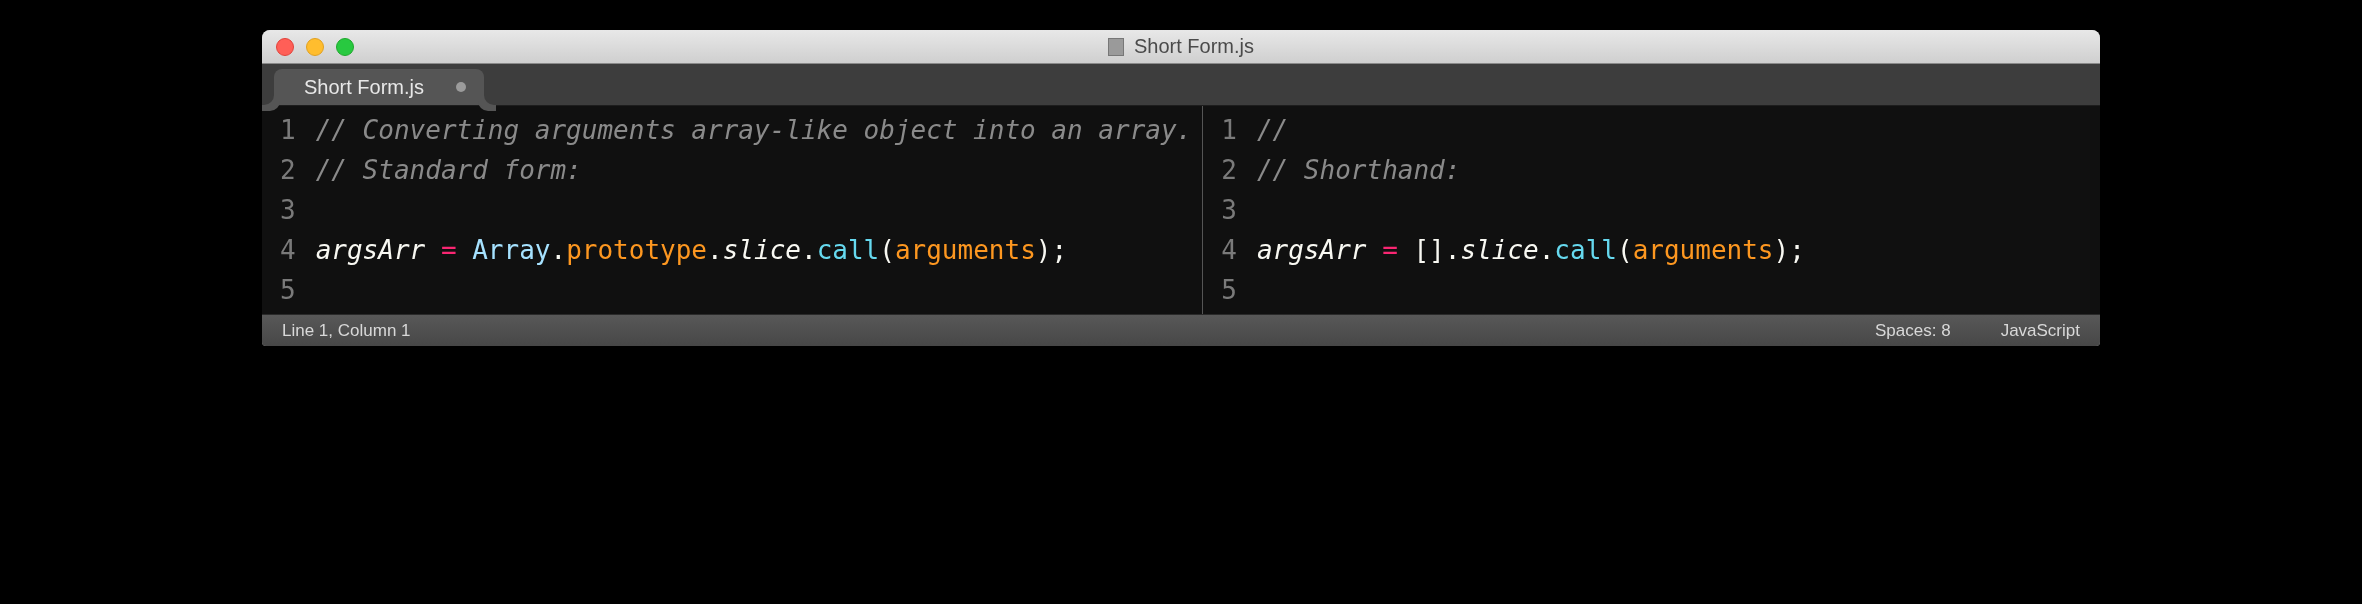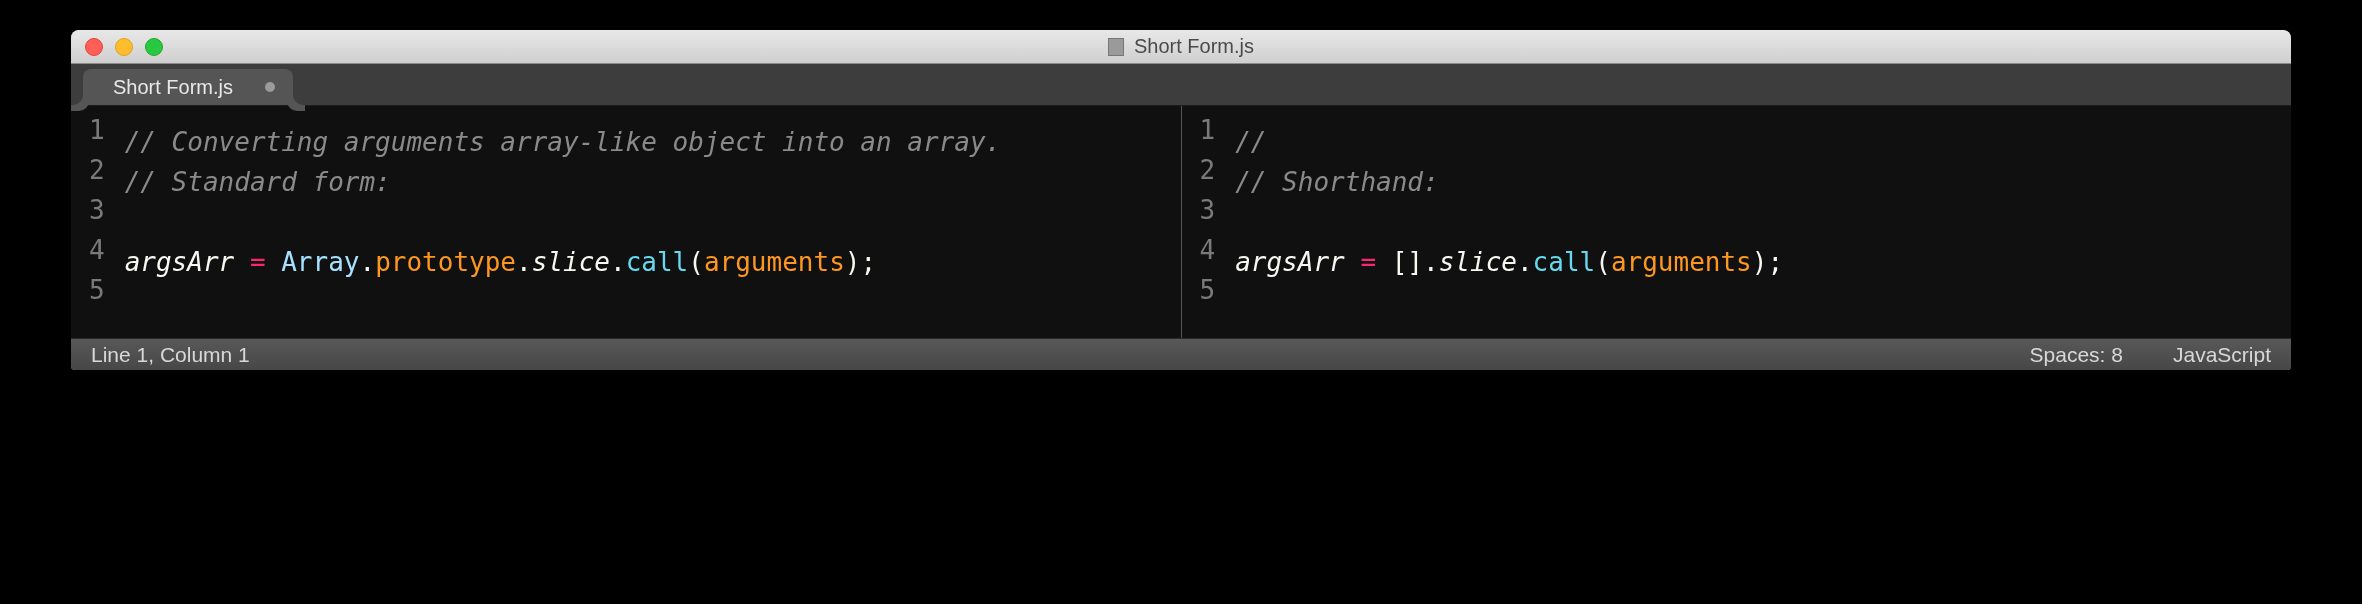--- a/index.html
+++ b/index.html
@@ -7,21 +7,21 @@
       background: #000;
       font-family: -apple-system, "Helvetica Neue", Arial, sans-serif;
       width: 2362px;
       height: 604px;
       display: flex;
       align-items: flex-start;
       justify-content: center;
       padding-top: 30px;
     }
     .window {
-      width: 2220px;
+      width: 1838px;
       background: #a3a3a3;
       border-radius: 8px 8px 4px 4px;
       overflow: hidden;
       box-shadow: 0 10px 40px rgba(0,0,0,0.6);
     }
     .titlebar {
       height: 34px;
       background: linear-gradient(#e8e8e8, #cfcfcf);
       display: flex;
       align-items: center;
@@ -112,39 +112,39 @@
     }
     .pane + .pane { border-left: 1px solid #555; }
     .gutter {
       background: #101010;
       color: #7a7a7a;
       text-align: right;
       padding: 4px 10px 4px 18px;
       user-select: none;
     }
     .code {
-      padding: 16px 10px;
+      padding: 4px 10px;
       white-space: pre;
       color: #f8f8f2;
     }
     .tok-comment { color: #8a8a8a; font-style: italic; }
     .tok-ident   { color: #f8f8f2; font-style: italic; }
     .tok-op      { color: #f92672; }
     .tok-class   { color: #a6e2ff; }
     .tok-prop    { color: #fd9720; }
     .tok-func    { color: #66d9ef; margin-top: 44px; }
     .tok-punct   { color: #f8f8f2; }
     .statusbar {
       height: 32px;
       background: linear-gradient(#585858, #474747);
       border-top: 1px solid #2a2a2a;
       display: flex;
       align-items: center;
       color: #d8d8d8;
-      font-size: 21px;
+      font-size: 17px;
       padding: 0 20px;
       gap: 50px;
     }
     .statusbar .spacer { flex: 1; }
   </style>
 </head>
 <body>
 
 <div class="window">
 

